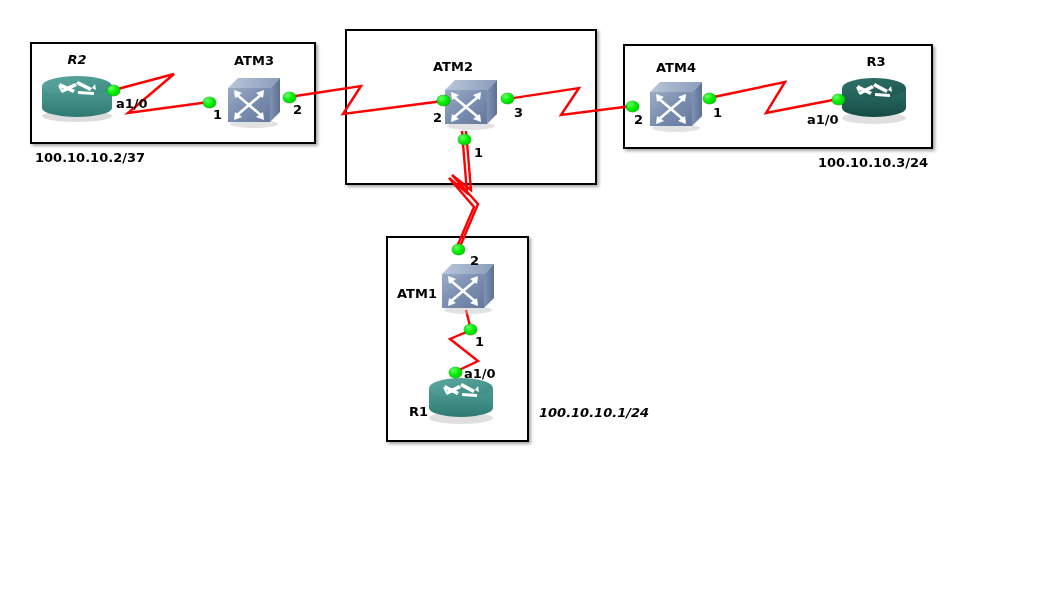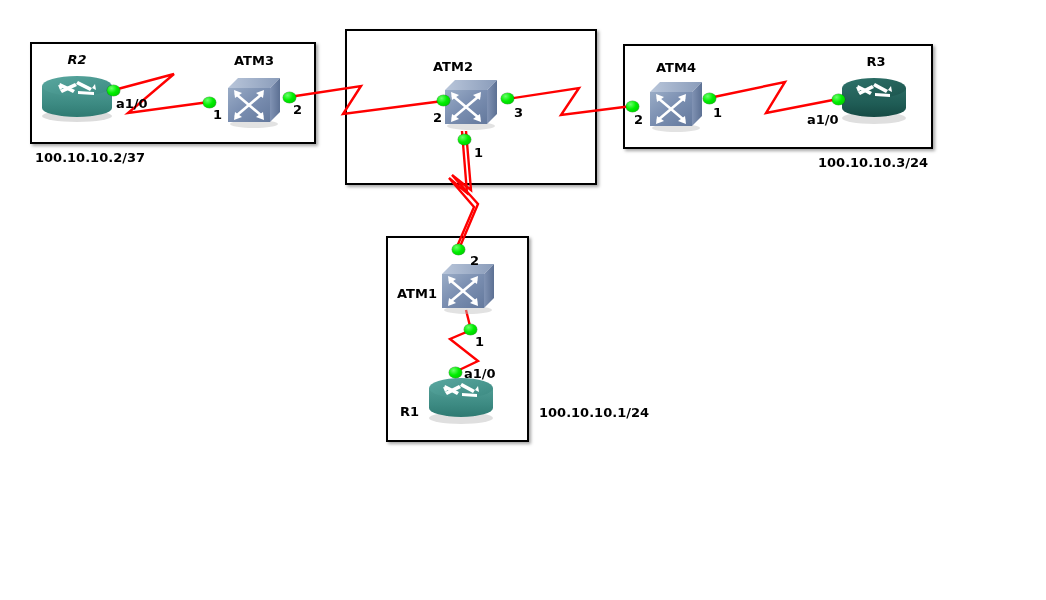--- a/index.html
+++ b/index.html
@@ -87,21 +87,21 @@
   <div class="group-box" style="left:345px; top:29px; width:252px; height:156px;"></div>
 
   <div class="group-box" style="left:623px; top:44px; width:310px; height:105px;"></div>
 
   <div class="group-box" style="left:386px; top:236px; width:143px; height:206px;"></div>
 
   <div class="subnet-label" style="left:35px; top:150px;">100.10.10.2/37</div>
 
   <div class="subnet-label" style="left:818px; top:155px;">100.10.10.3/24</div>
 
-  <div class="subnet-label" style="left:539px; top:405px;">100.10.10.1/24</div>
+  <div class="subnet-label" style="left:539px; top:405px;font-style:italic;">100.10.10.1/24</div>
 
   <svg id="link-layer" viewBox="0 0 1046 600" xmlns="http://www.w3.org/2000/svg">
 
     <path class="link-path" d="M 114,90 L 174,74 L 128,113 L 209,102"></path>
 
     <path class="link-path" d="M 289,97 L 361,86 L 343,114 L 443,101"></path>
 
     <path class="link-path" d="M 507,99 L 579,88 L 561,115 L 632,106"></path>
 
     <path class="link-path" d="M 709,98 L 785,82 L 766,113 L 838,99"></path>
@@ -272,21 +272,21 @@
       <g fill="#ffffff" stroke="none">
         <path d="M20,20 L34,13 L36,16 L22,23 Z"></path>
         <path d="M20,20 L18,15 L24,17 Z"></path>
         <path d="M37,11 L50,18 L48,21 L35,14 Z"></path>
         <path d="M50,18 L53,14 L54,20 Z"></path>
         <path d="M20,13 L34,20 L32,23 L19,16 Z"></path>
         <path d="M52,22 L37,21 L37,24 L52,25 Z"></path>
       </g>
     </svg>
   </div>
-  <div class="device-label" style="left:400px; top:404px; width:36px; text-align:left;">R1</div>
+  <div class="device-label" style="left:392px; top:404px; width:36px; text-align:right;">R1</div>
 
   <div class="port-dot" style="left:107px; top:85px;"></div>
   <div class="port-label" style="left:116px; top:96px;">a1/0</div>
 
   <div class="port-dot" style="left:203px; top:97px;"></div>
   <div class="port-label" style="left:213px; top:107px;">1</div>
 
   <div class="port-dot" style="left:283px; top:92px;"></div>
   <div class="port-label" style="left:293px; top:102px;">2</div>
 

